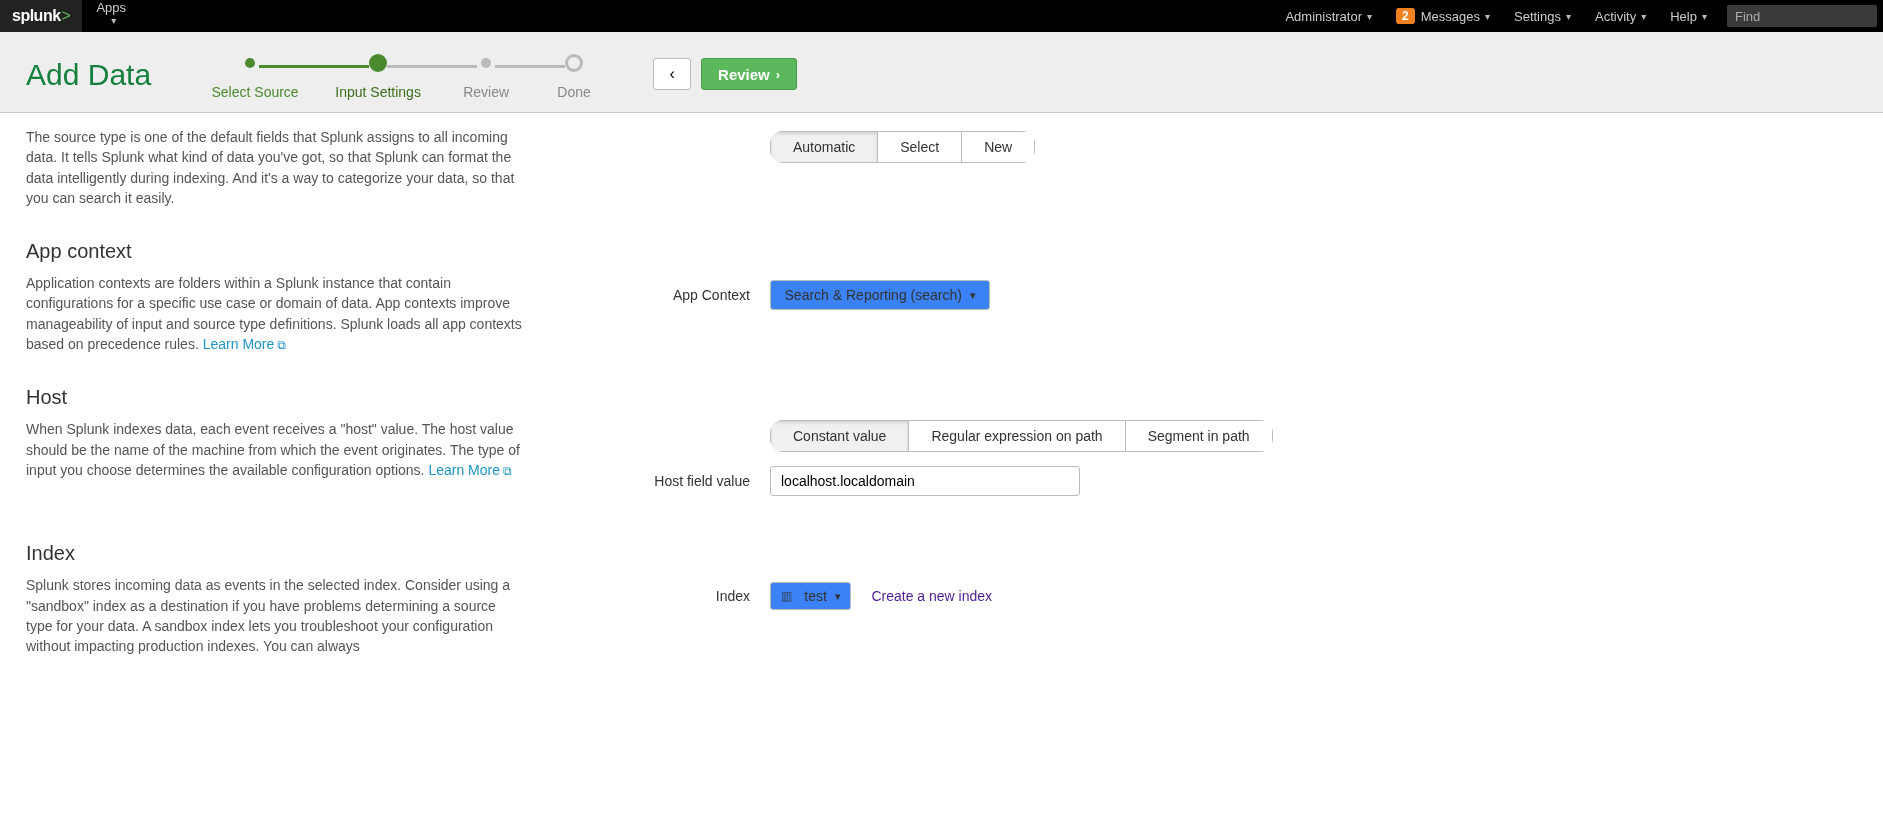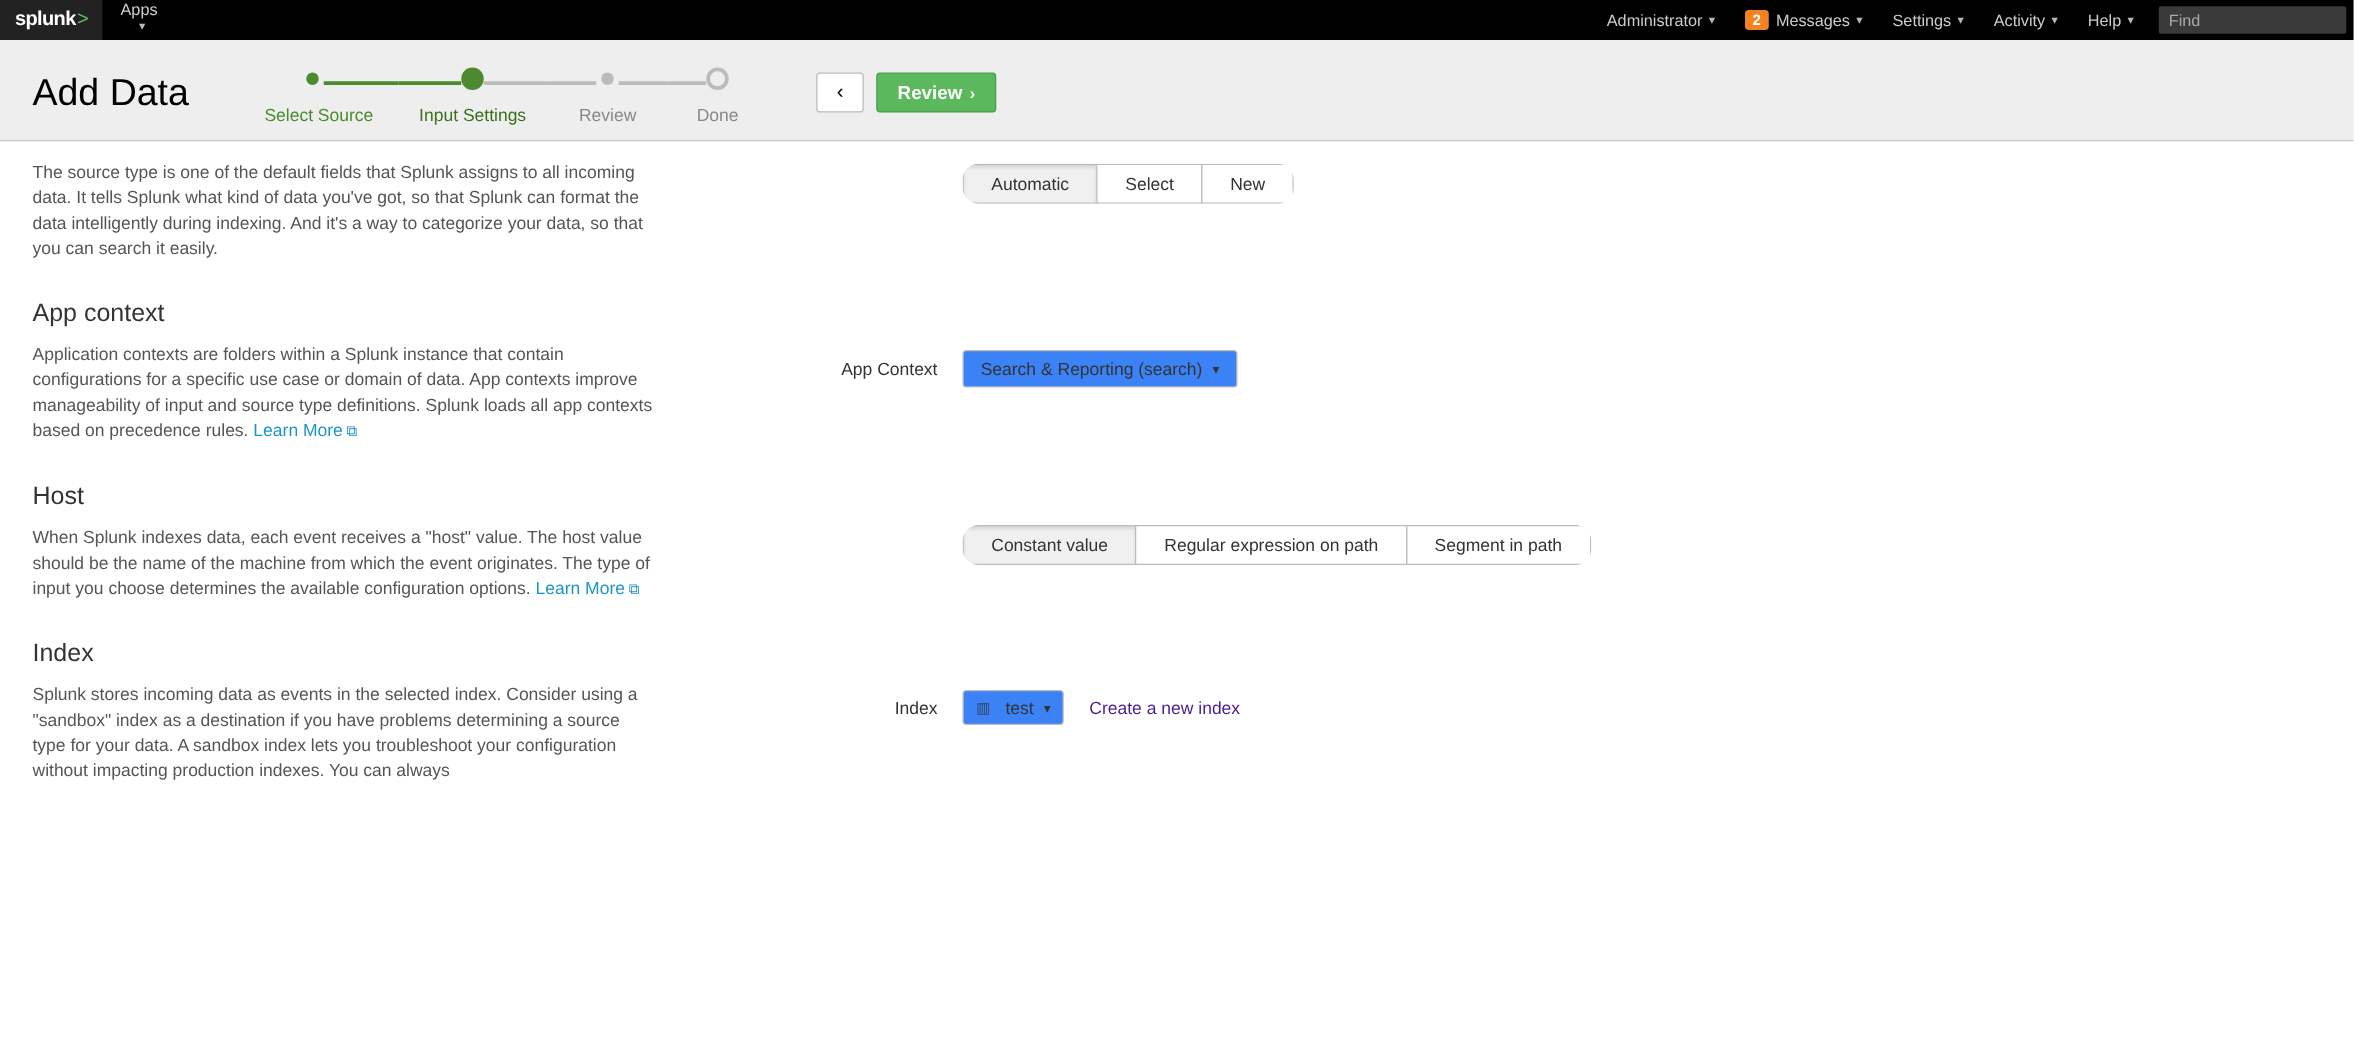--- a/index.html
+++ b/index.html
@@ -19,21 +19,21 @@
   .badge { background: #f58220; color: #fff; border-radius: 3px; padding: 1px 6px; font-size: 12px; margin-right: 6px; font-weight: bold;}
   .chev { margin-left: 5px; font-size: 10px; opacity: 0.9; }
   .find-box { background: #3a3a3a; border: none; color: #ccc; height: 22px; margin: 0 6px 0 8px; padding: 0 8px; border-radius: 2px; width: 150px; font-size: 13px;}
   .find-box::placeholder { color: #aaa; }
 
   
   .wizard-row {
     background: #eee; border-bottom: 1px solid #ccc; padding: 16px 26px 12px 26px;
     display: flex; align-items: flex-start; gap: 40px;
   }
-  .page-title { font-size: 30px; font-weight: 400; color: #000000; padding-top: 10px;}
+  .page-title { font-size: 30px; font-weight: 400; color: #15803d; padding-top: 10px;}
   
   .stepper { display: flex; align-items: flex-start; position: relative; padding-top: 6px;}
   .step { display: flex; flex-direction: column; align-items: center; position: relative; gap: 8px;}
   .step-dot {
     width: 18px; height: 18px; border-radius: 50%; background: #ccc; border: 3px solid #ccc;
     position: relative; z-index: 2;
   }
   .step.done .step-dot { background: #4b8a2e; border-color: #4b8a2e; width: 10px; height:10px; margin:4px;}
   .step.active .step-dot { background: #4b8a2e; border-color: #4b8a2e; width: 18px; height:18px;}
   .step.future .step-dot { background: #eee; border: 3px solid #bbb; width:18px; height:18px;}
@@ -226,20 +226,24 @@
     </div>
     <div class="controls">
       <div class="form-row" style="margin-top:30px;">
         <div class="form-label"></div>
         <div class="seg-group">
           <button class="seg-btn active">Constant value</button>
           <button class="seg-btn">Regular expression on path</button>
           <button class="seg-btn">Segment in path</button>
         </div>
       </div>
+      <div class="form-row">
+        <div class="form-label">Host field value</div>
+        <input class="text-input" value="localhost.localdomain" style="">
+      </div>
     </div>
   </div>
 
   <div class="section">
     <div class="desc">
       <h2>Index</h2>
       <p>Splunk stores incoming data as events in the selected index. Consider using a "sandbox" index as a destination if you have problems determining a source type for your data. A sandbox index lets you troubleshoot your configuration without impacting production indexes. You can always</p>
     </div>
     <div class="controls">
       <div class="form-row" style="margin-top:36px;">

